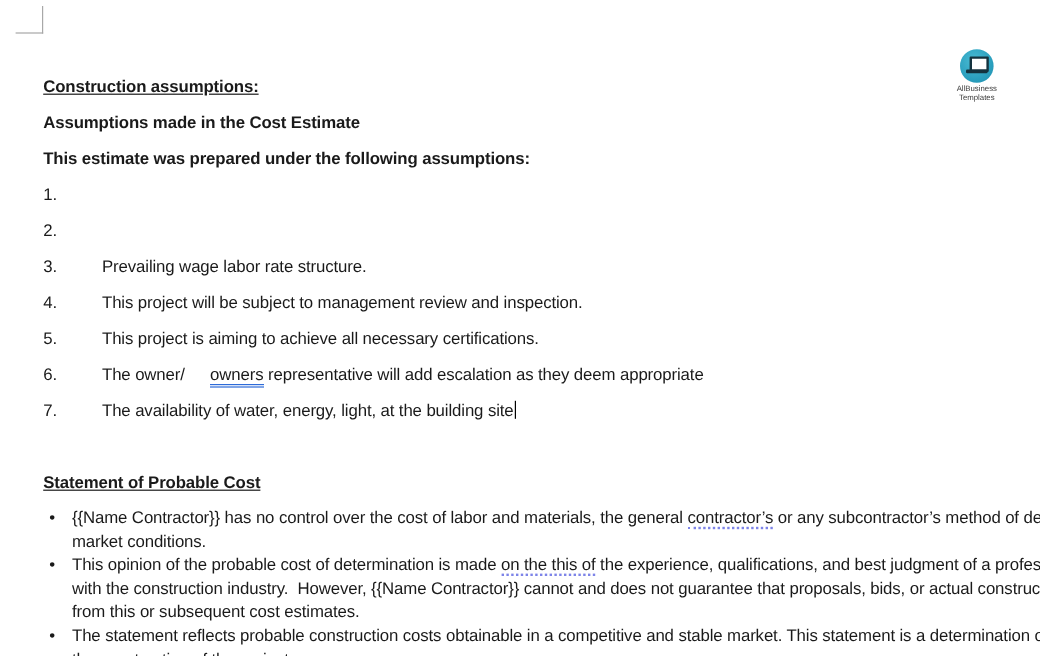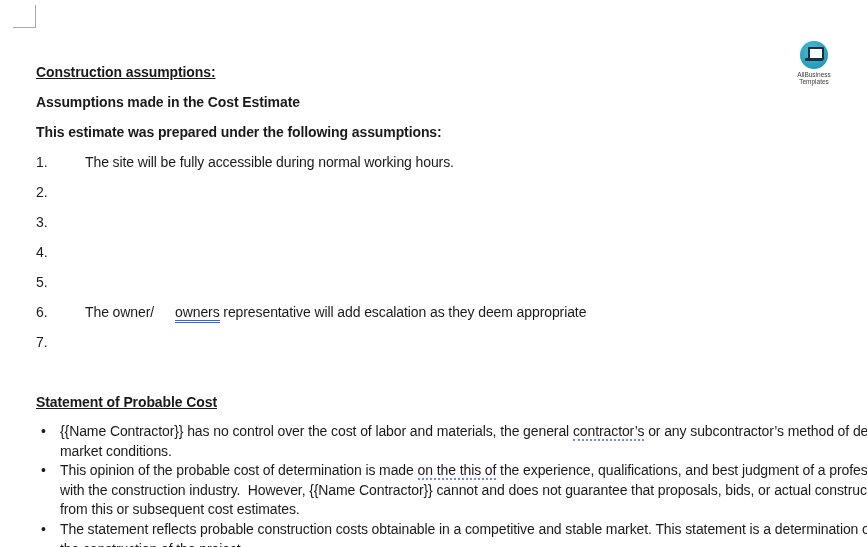--- a/index.html
+++ b/index.html
@@ -79,40 +79,43 @@
   </div>
 
   <div class="doc">
 
     <p class="p h u">Construction assumptions:</p>
     <p class="p h">Assumptions made in the Cost Estimate</p>
     <p class="p h">This estimate was prepared under the following assumptions:</p>
 
     <div class="num-item">
       <span class="num">1.</span>
-      <span class="itxt">The site will be fully accessible during normal working hours.</span>
     </div>
     <div class="num-item">
       <span class="num">2.</span>
     </div>
     <div class="num-item">
       <span class="num">3.</span>
+      <span class="itxt">Prevailing wage labor rate structure.</span>
     </div>
     <div class="num-item">
       <span class="num">4.</span>
+      <span class="itxt">This project will be subject to management review and inspection.</span>
     </div>
     <div class="num-item">
       <span class="num">5.</span>
+      <span class="itxt">This project is aiming to achieve all necessary certifications.</span>
     </div>
     <div class="num-item">
       <span class="num">6.</span>
       <span class="itxt"><span>The owner/</span><span class="u-double">owners</span><span> representative will add escalation as they deem appropriate</span></span>
     </div>
     <div class="num-item">
       <span class="num">7.</span>
+      <span class="itxt"><span>The availability of water, energy, light, at the building site</span><span class="caret"></span></span>
     </div>
 
     <p class="p h u section-heading">Statement of Probable Cost</p>
 
     <div class="blist">
 
       <div class="b-line">
         <span class="bm">•</span>
         <span class="btxt"><span>{{Name Contractor}} has no control over the cost of labor and materials, the general </span><span class="u-dotted">contractor’s</span><span> or any subcontractor’s method of dete</span></span>
       </div>

